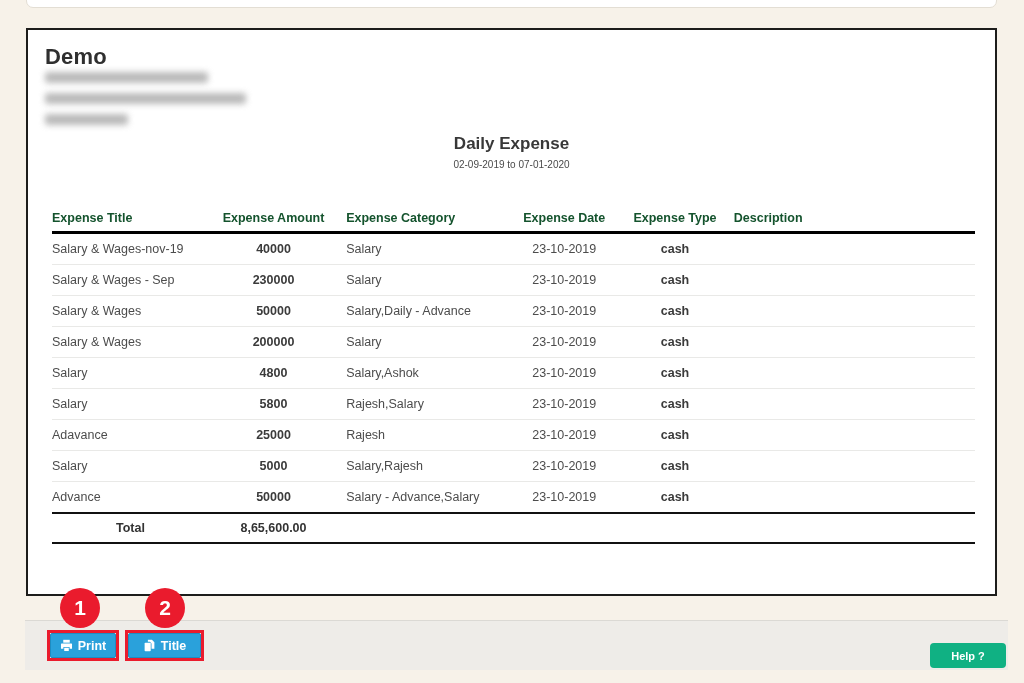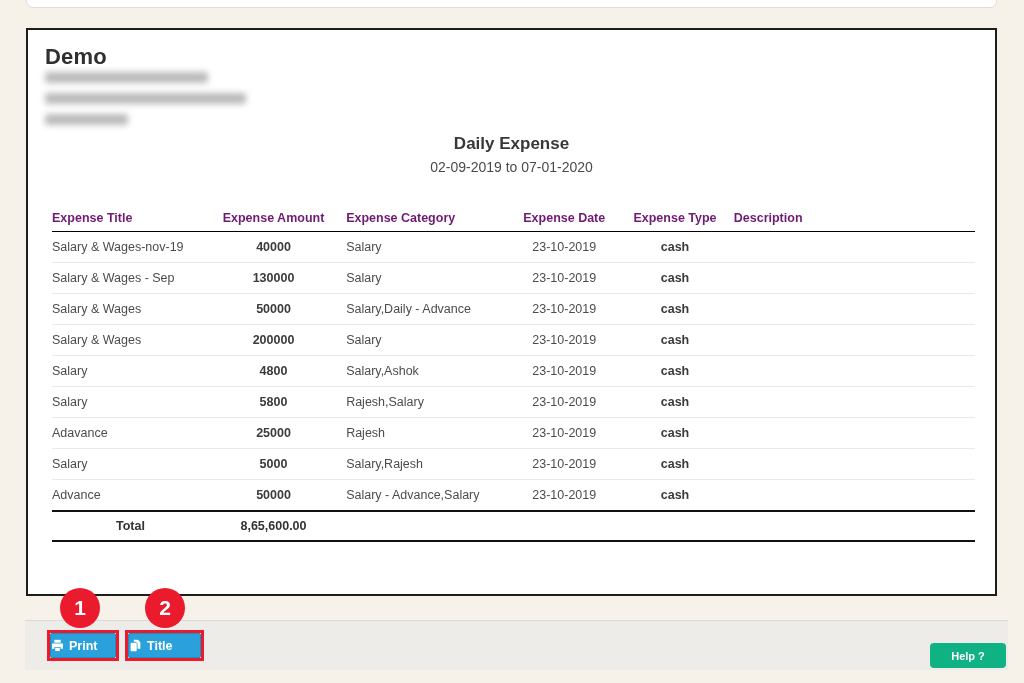--- a/index.html
+++ b/index.html
@@ -36,37 +36,37 @@
     letter-spacing: .2px;
   }
   .redacted { position: absolute; left: 17px; height: 11px;
     background: #8f8f8f; opacity: .62; filter: blur(3px); border-radius: 3px; }
   .redacted.l1 { top: 42px; width: 163px; }
   .redacted.l2 { top: 63px; width: 201px; }
   .redacted.l3 { top: 84px; width: 83px; }
 
   .report-head { position: absolute; left: 0; top: 104px; width: 100%; text-align: center; }
   .report-title { font-size: 17px; font-weight: bold; color: #383838; }
-  .report-range { font-size: 14px; color: #4a4a4a; margin-top: 5px; }
+  .report-range { font-size: 10px; color: #4a4a4a; margin-top: 5px; }
 
   table.expense {
     position: absolute; left: 24px; top: 175px;
     width: 923px; border-collapse: collapse; table-layout: fixed;
     font-size: 12.5px;
   }
   col.c-title    { width: 17%; }
   col.c-amount   { width: 14%; }
   col.c-category { width: 18%; }
   col.c-date     { width: 13%; }
   col.c-type     { width: 11%; }
   col.c-desc     { width: 27%; }
 
   .expense th {
-    font-weight: bold; color: #701a75; text-align: left;
-    padding: 6px 8px; border-bottom: 1px solid #000000;
+    font-weight: bold; color: #14532d; text-align: left;
+    padding: 6px 8px; border-bottom: 3px solid #000000;
     white-space: nowrap; overflow: hidden;
   }
   .expense td {
     color: #4c4c4c; padding: 8px 8px;
     border-bottom: 1px solid #e9e9e7;
     white-space: nowrap; overflow: hidden;
   }
   .expense th:first-child, .expense td:first-child { padding-left: 0; }
   .expense th.center, .expense td.center { text-align: center; }
   .expense td.bold { font-weight: bold; color: #3b3b3b; }
@@ -101,21 +101,21 @@
     background: transparent;
   }
   .ann-box.b1 { left: 22px; width: 72px; }
   .ann-box.b2 { left: 100px; width: 79px; }
 
   .btn-blue {
     width: 100%; height: 100%;
     background: #2aa1db; border: 1px solid #1d8cc2; border-radius: 2px;
     color: #fff; font-size: 12.5px; font-weight: bold;
     font-family: "Liberation Sans", sans-serif;
-    display: flex; align-items: center; gap: 5px;
+    display: flex; align-items: center; justify-content: center; gap: 5px;
     cursor: pointer;
   }
   .btn-blue svg { display: block; }
 
   .btn-help {
     position: absolute; left: 905px; top: 22px;
     width: 76px; height: 25px;
     background: #10b183; border: none; border-radius: 4px;
     color: #fff; font-size: 11px; font-weight: bold;
     font-family: "Liberation Sans", sans-serif;
@@ -163,21 +163,21 @@
     <td>Salary &amp; Wages-nov-19</td>
     <td class="center bold">40000</td>
     <td>Salary</td>
     <td class="center">23-10-2019</td>
     <td class="center bold">cash</td>
     <td></td>
   </tr>
 
   <tr>
     <td>Salary &amp; Wages - Sep</td>
-    <td class="center bold">130000</td>
+    <td class="center bold">230000</td>
     <td>Salary</td>
     <td class="center">23-10-2019</td>
     <td class="center bold">cash</td>
     <td></td>
   </tr>
 
   <tr>
     <td>Salary &amp; Wages</td>
     <td class="center bold">50000</td>
     <td>Salary,Daily - Advance</td>

